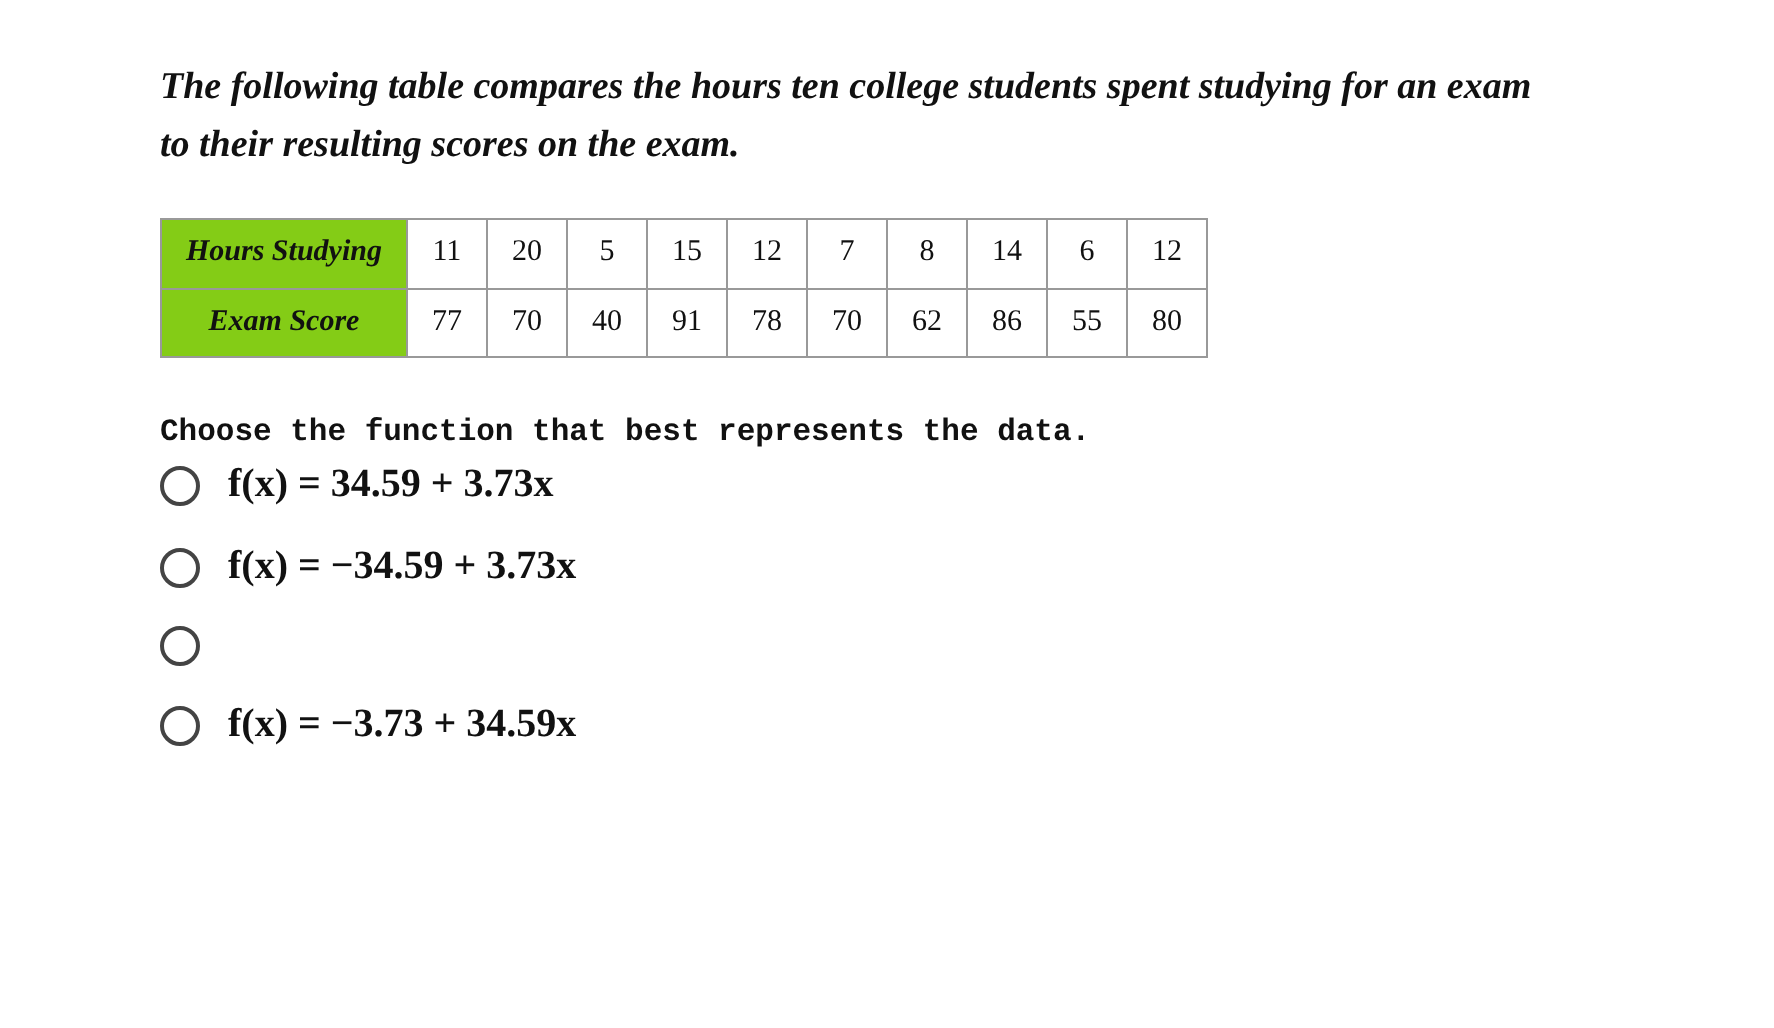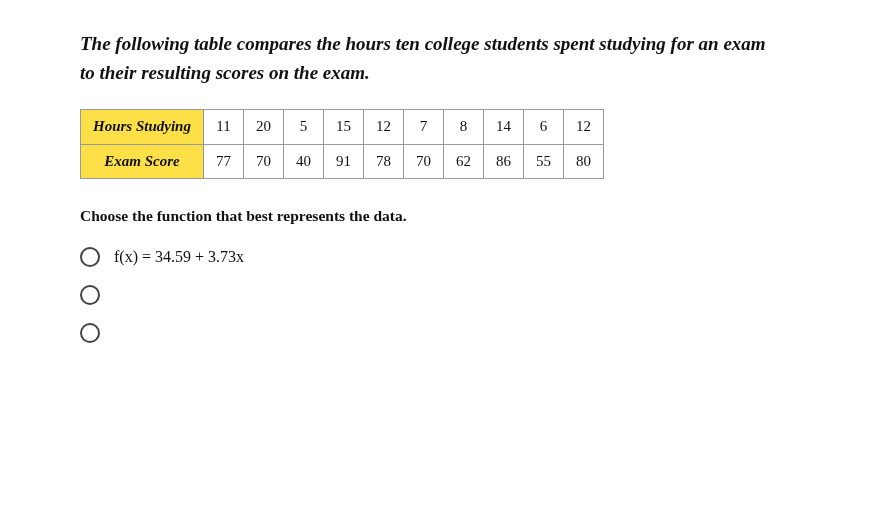--- a/index.html
+++ b/index.html
@@ -33,31 +33,32 @@
 
     .data-table td {
       border: 1px solid #999;
       padding: 7px 12px;
       font-size: 15px;
       text-align: center;
       min-width: 36px;
     }
 
     .header-cell {
-      background-color: #fde047;
+      background-color: #84cc16;
       font-weight: bold;
       font-style: italic;
       text-align: center;
       line-height: 1.3;
     }
 
     .choose-text {
       font-size: 15.5px;
       font-weight: bold;
-      margin-bottom: 22px;
+      margin-bottom: 6px;
+      font-family: Liberation Mono, monospace;
     }
 
     .options-list {
       list-style: none;
       display: flex;
       flex-direction: column;
       gap: 18px;
     }
 
     .option-item {
@@ -74,21 +75,22 @@
       border: 2px solid #444;
       flex-shrink: 0;
       background: white;
       cursor: pointer;
       display: flex;
       align-items: center;
       justify-content: center;
     }
 
     .option-label {
-      font-size: 16px;
+      font-size: 20px;
+      font-weight: bold;
     }
   </style>
 </head>
 <body>
 
 <p class="intro-text">The following table compares the hours ten college students spent studying for an exam to their resulting scores on the exam.</p>
 
 <table class="data-table">
   <tbody>
     <tr>
@@ -122,17 +124,22 @@
 
 <p class="choose-text">Choose the function that best represents the data.</p>
 
 <ul class="options-list">
 <li class="option-item">
       <div class="radio-circle"></div>
       <span class="option-label">f(x) = 34.59 + 3.73x</span>
     </li>
     <li class="option-item">
       <div class="radio-circle"></div>
+      <span class="option-label">f(x) = −34.59 + 3.73x</span>
     </li>
     <li class="option-item">
       <div class="radio-circle"></div>
     </li>
+    <li class="option-item">
+      <div class="radio-circle"></div>
+      <span class="option-label">f(x) = −3.73 + 34.59x</span>
+    </li>
   </ul>
 
 </body></html>

